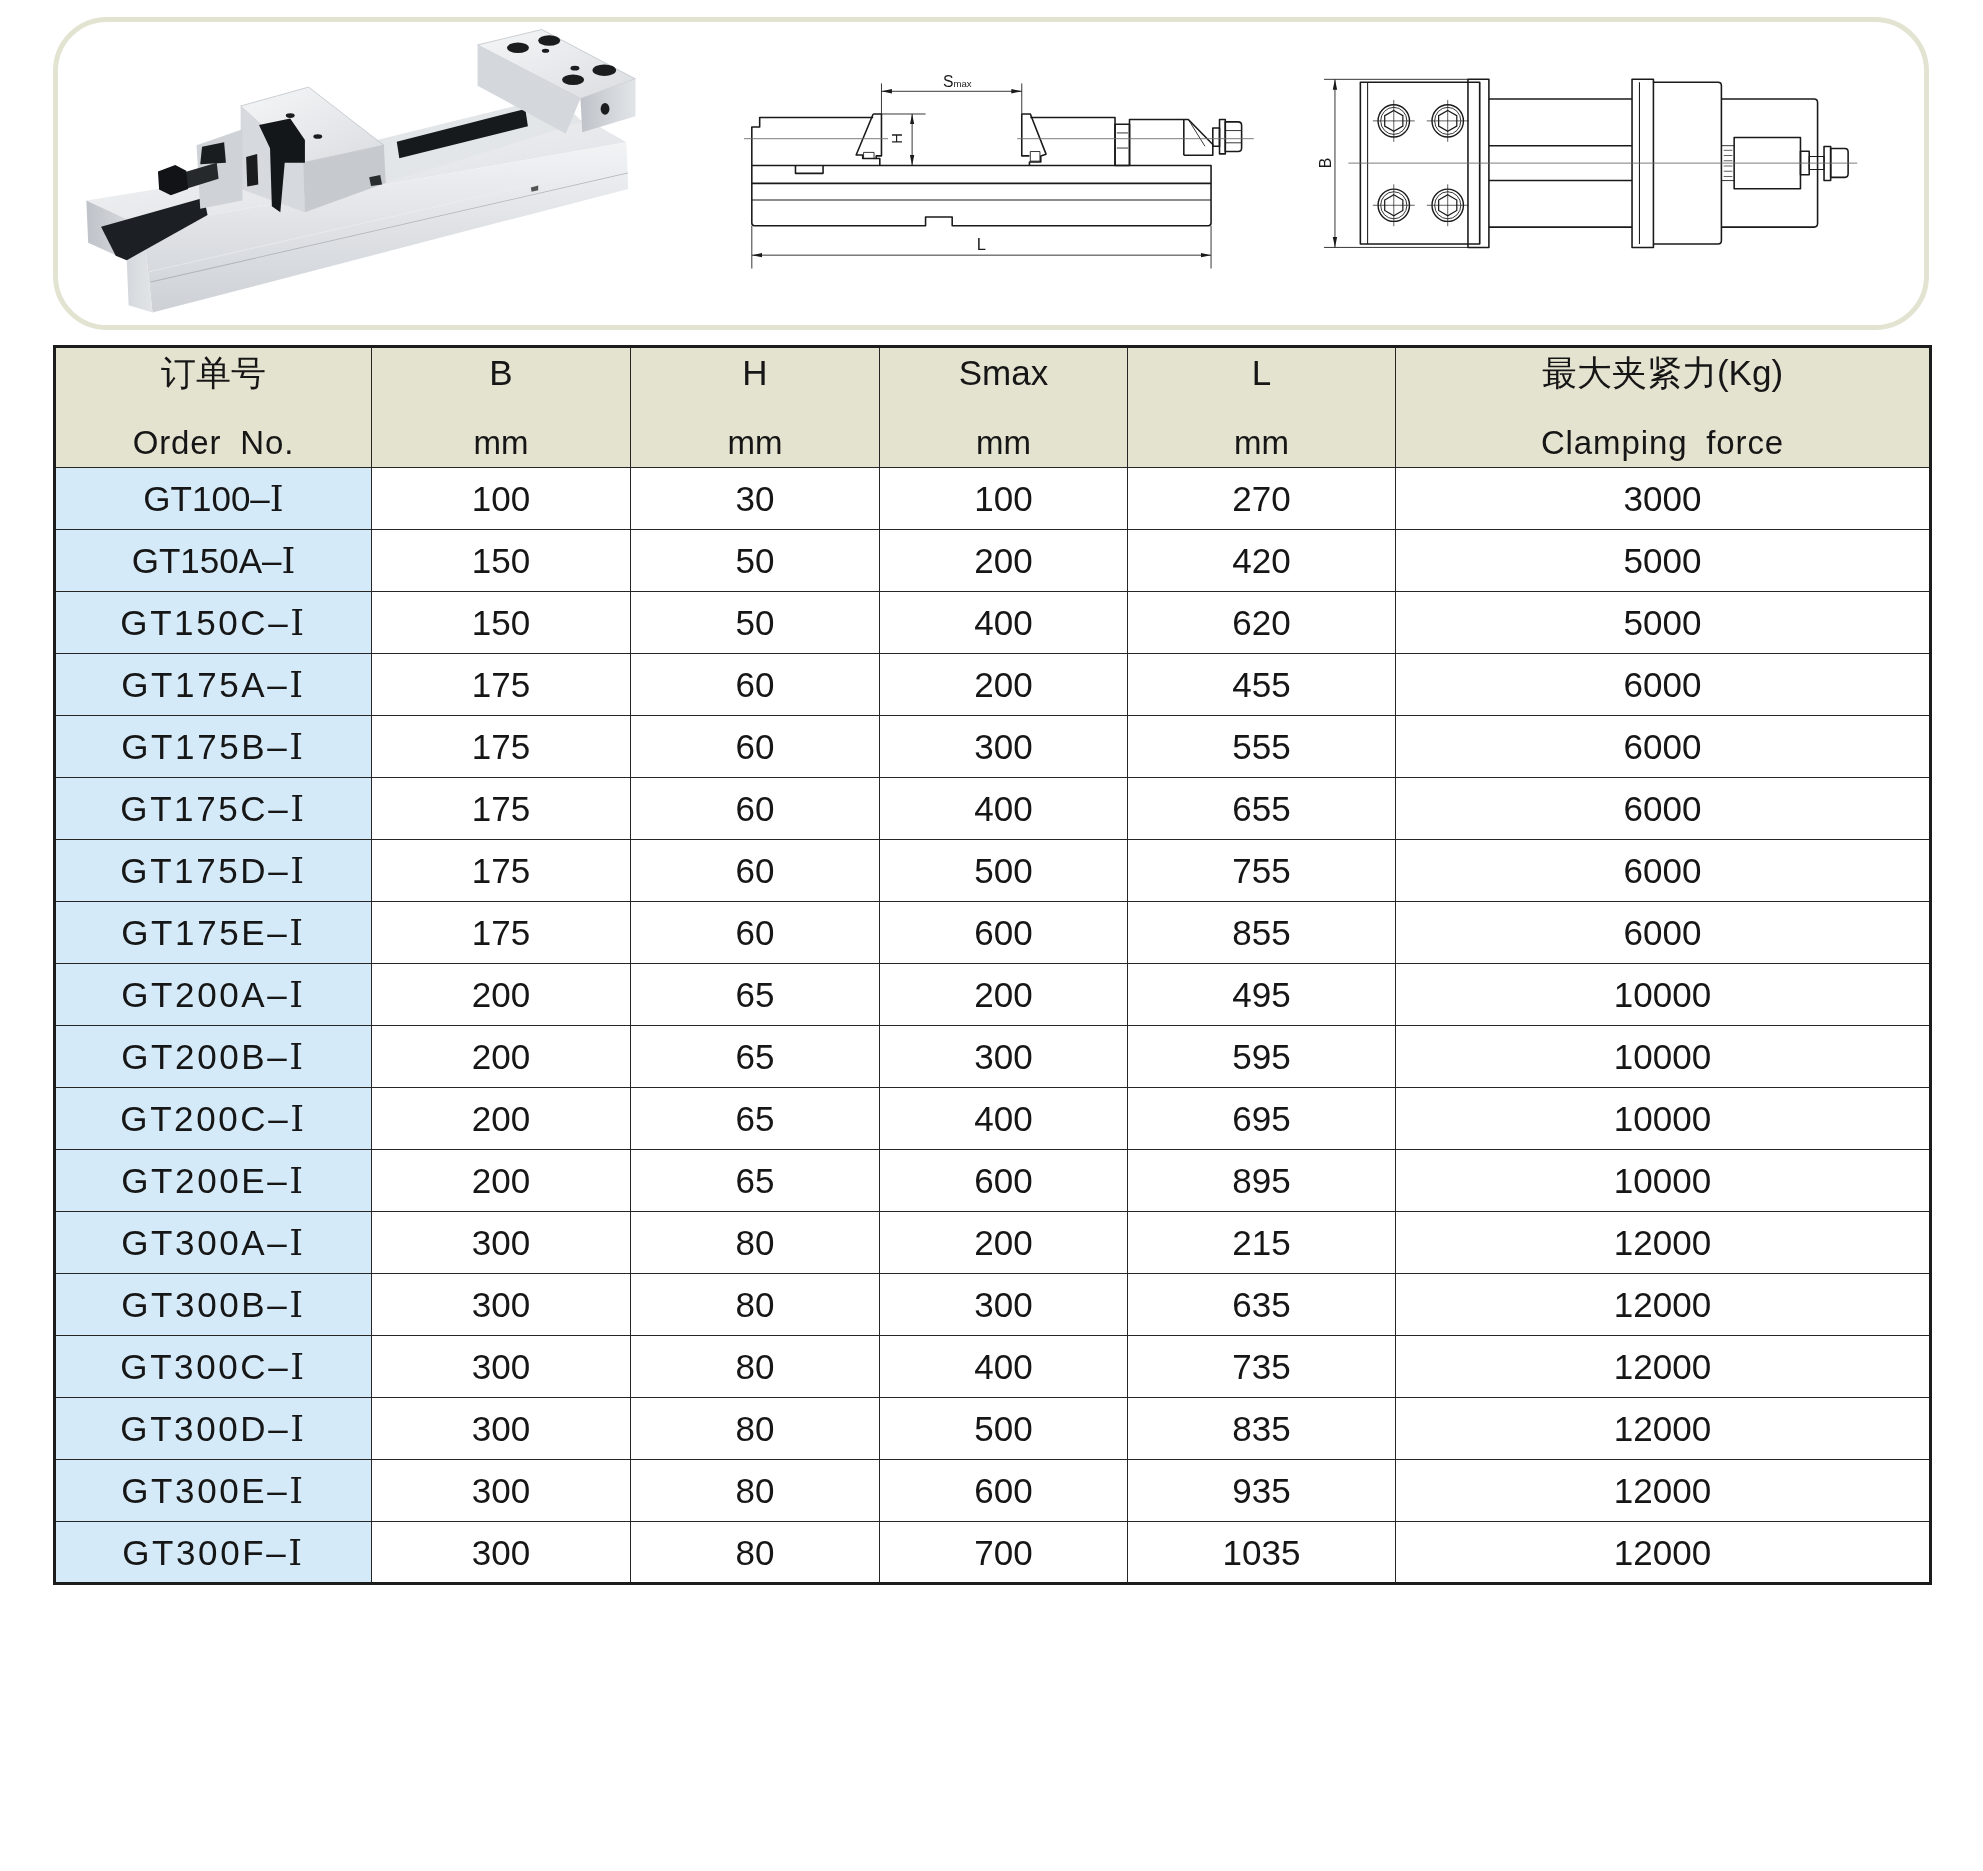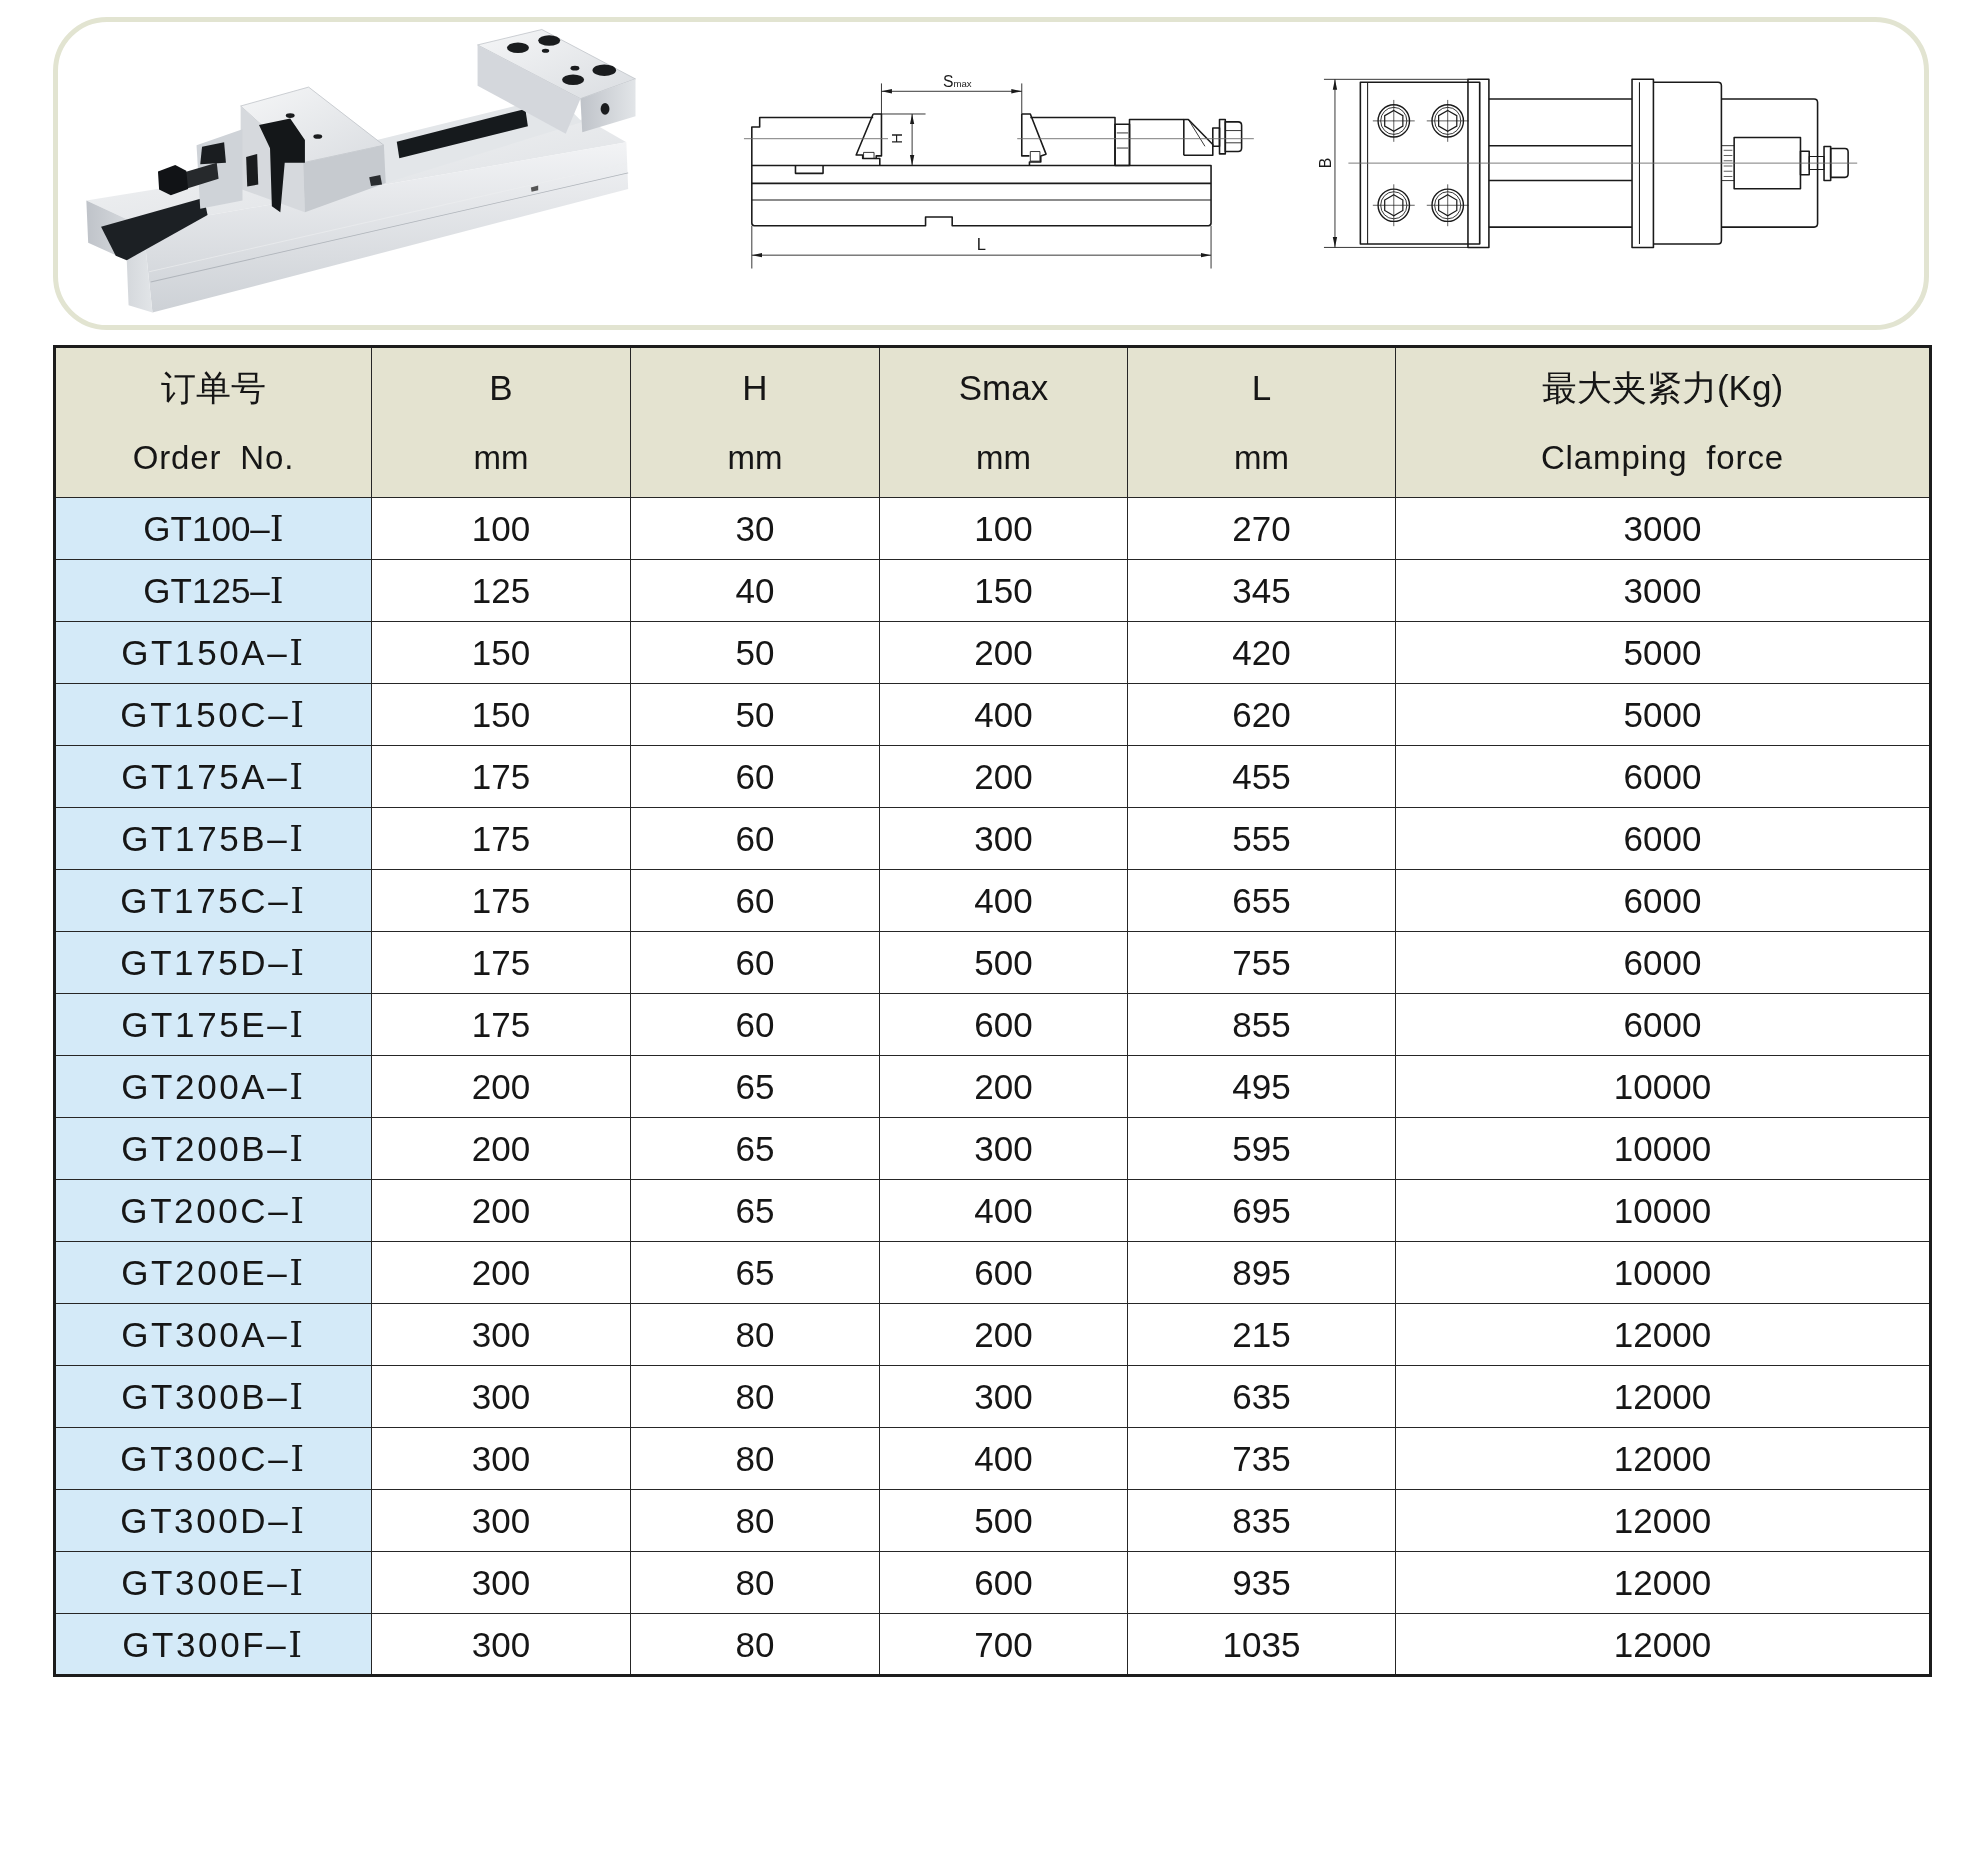--- a/index.html
+++ b/index.html
@@ -15,21 +15,21 @@
   .panel{position:absolute;left:53px;top:16.6px;width:1876px;height:313px;
          box-sizing:border-box;border:5.2px solid var(--panel-border);border-radius:54px;background:#fff;}
   .photo{position:absolute;left:79px;top:26px;width:576px;height:288px;}
   .side-view{position:absolute;left:742px;top:52px;width:533px;height:227px;}
   .top-view{position:absolute;left:1310px;top:61px;width:576px;height:210px;}
   svg text{font-family:"Liberation Sans","DejaVu Sans",sans-serif;fill:#1a1a1a;}
 
   #spec-table{position:absolute;left:53px;top:345px;width:1876px;
               border-collapse:collapse;table-layout:fixed;border:3.5px solid #1c1c1c;}
   #spec-table th,#spec-table td{border:1.7px solid var(--grid);text-align:center;vertical-align:middle;padding:0;}
-  #spec-table thead tr{height:151px;}
+  #spec-table thead tr{height:121px;}
   #spec-table thead th{background:var(--header-bg);font-weight:normal;}
   #spec-table tbody tr{height:62px;}
   #spec-table td{font-size:35px;line-height:35px;background:#fff;}
   #spec-table td.c-order{background:var(--order-bg);letter-spacing:2.6px;
         font-family:"Liberation Sans","DejaVu Serif",serif;}
   #spec-table tbody tr:nth-child(-n+2) td.c-order{letter-spacing:0;}
   .h1{display:block;font-size:35px;line-height:42px;}
   .h2{display:block;font-size:33px;line-height:42px;margin-top:28px;}
   .h2.wide{word-spacing:8.7px;letter-spacing:0.9px;}
 </style>
@@ -251,28 +251,20 @@
   <tbody>
   <tr>
     <td class="c-order">GT100–Ⅰ</td>
     <td>100</td>
     <td>30</td>
     <td>100</td>
     <td>270</td>
     <td>3000</td>
   </tr>
 
-  <tr>
-    <td class="c-order">GT125–Ⅰ</td>
-    <td>125</td>
-    <td>40</td>
-    <td>150</td>
-    <td>345</td>
-    <td>3000</td>
-  </tr>
 
   <tr>
     <td class="c-order">GT150A–Ⅰ</td>
     <td>150</td>
     <td>50</td>
     <td>200</td>
     <td>420</td>
     <td>5000</td>
   </tr>
 

